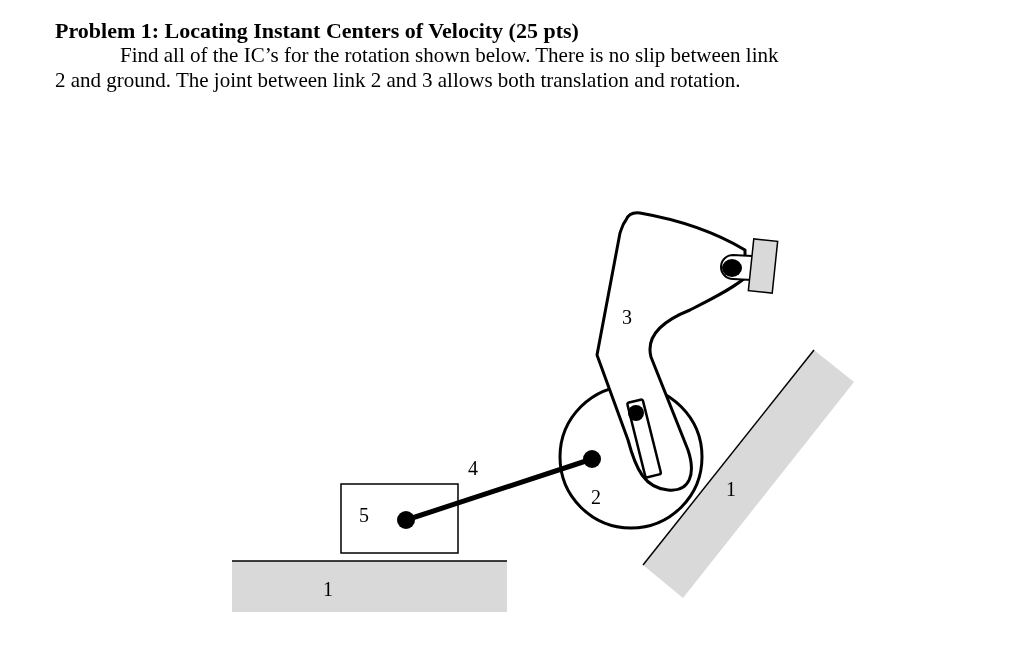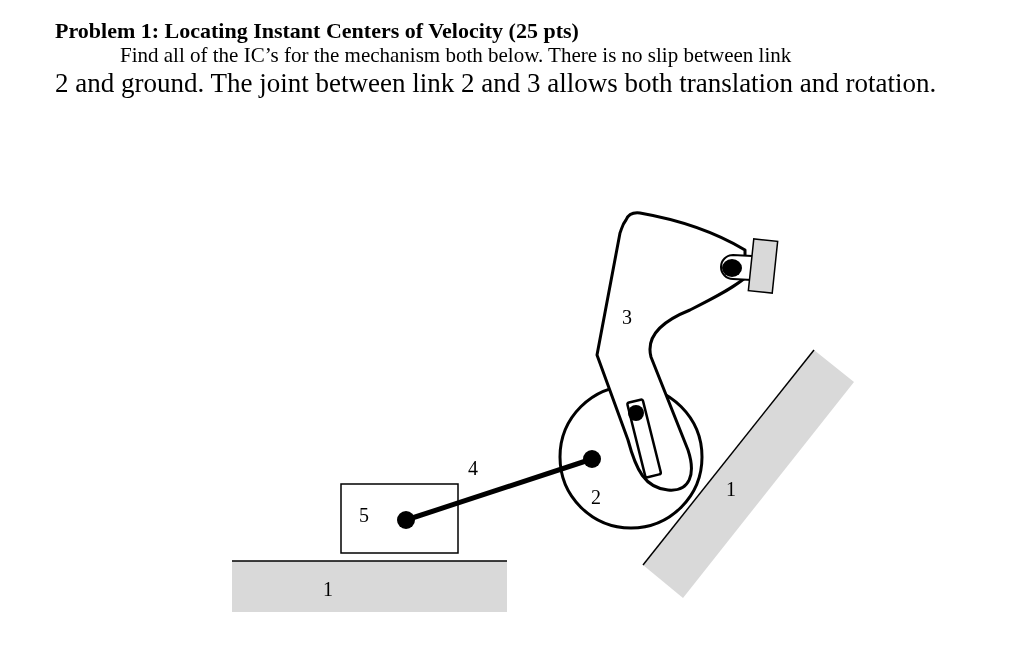--- a/index.html
+++ b/index.html
@@ -1,28 +1,28 @@
 <!DOCTYPE html>
 <html><head>
 <meta charset="utf-8">
 <style>
   html, body { margin: 0; padding: 0; background: #ffffff; }
   body { width: 1024px; height: 671px; position: relative; overflow: hidden;
          font-family: "Liberation Serif", serif; color: #000; }
   .title { position: absolute; left: 55px; top: 18px; font-weight: bold; font-size: 22px; }
   .para1 { position: absolute; left: 120px; top: 43px; font-size: 21px; white-space: nowrap; }
-  .para2 { position: absolute; left: 55px; top: 68px; font-size: 27px; white-space: nowrap; }
+  .para2 { position: absolute; left: 55px; top: 68px; font-size: 21px; white-space: nowrap; }
   svg.figure { position: absolute; left: 0; top: 0; }
   .lbl { font-family: "Liberation Serif", serif; font-size: 20px; fill: #000; }
 </style>
 </head>
 <body>
 
 <div class="title">Problem 1: Locating Instant Centers of Velocity (25 pts)</div>
-<div class="para1">Find all of the IC’s for the mechanism both below. There is no slip between link</div>
+<div class="para1">Find all of the IC’s for the rotation shown below. There is no slip between link</div>
 <div class="para2">2 and ground. The joint between link 2 and 3 allows both translation and rotation.</div>
 
 <svg class="figure" width="1024" height="671" viewBox="0 0 1024 671">
 
   <g>
     <rect x="232" y="561" width="275" height="51" fill="#d9d9d9"></rect>
     <line x1="232" y1="561" x2="507" y2="561" stroke="#000" stroke-width="1.5"></line>
   </g>
 
   <g>

